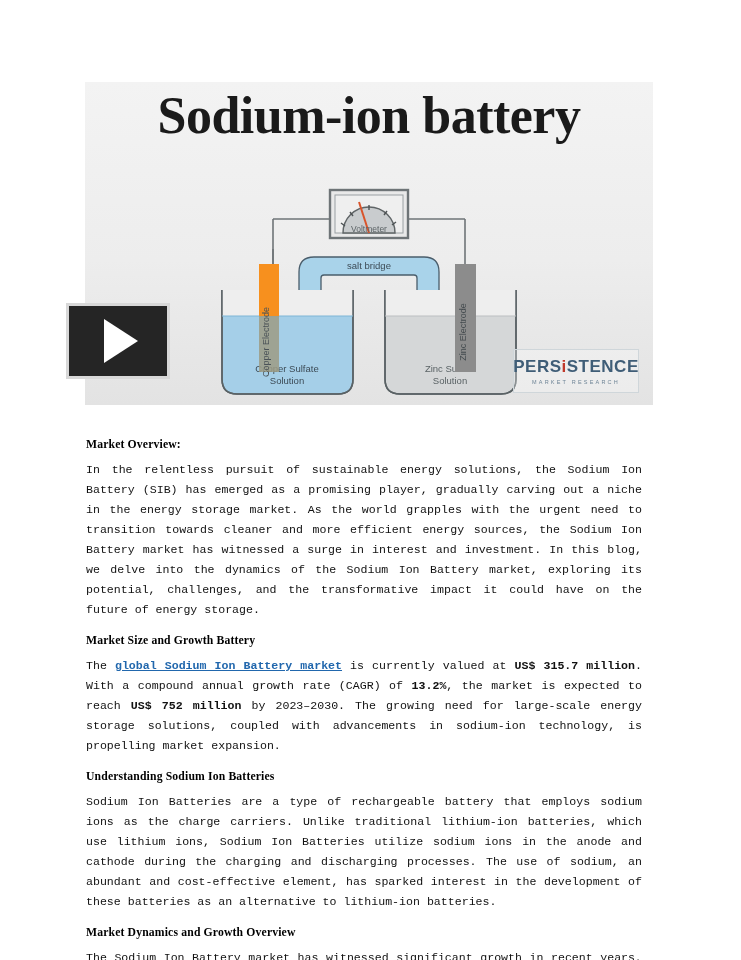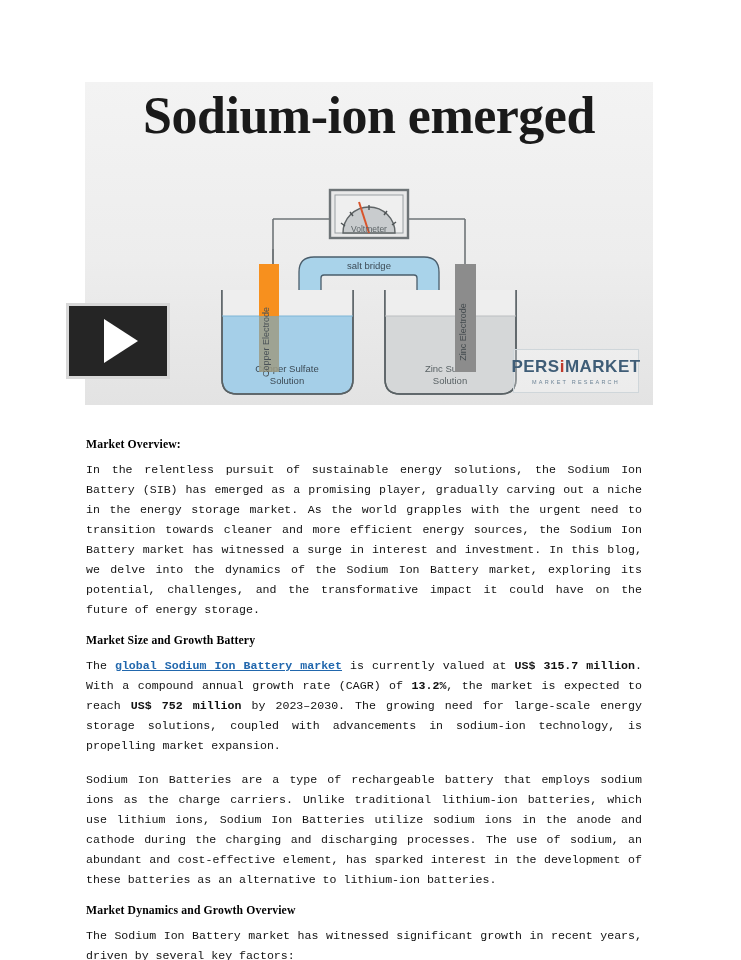--- a/index.html
+++ b/index.html
@@ -139,21 +139,21 @@
     color: #2167ad;
     text-decoration: underline;
     font-weight: bold;
   }
 </style>
 </head>
 <body>
 
 <div id="banner">
 
-  <div id="banner-title">Sodium-ion emerged</div>
+  <div id="banner-title">Sodium-ion battery</div>
 
   <svg id="cell-diagram" viewBox="0 0 568 251" xmlns="http://www.w3.org/2000/svg">
 
     <g stroke="#6e7477" stroke-width="1.6" fill="none">
       <path d="M188,65 L188,136"></path>
       <path d="M380,65 L380,136"></path>
       <path d="M188,65 L245,65"></path>
       <path d="M323,65 L380,65"></path>
       <path d="M188,110 L188,95"></path>
     </g>
@@ -206,38 +206,39 @@
       <text x="365" y="230" font-family="Liberation Sans, sans-serif" font-size="9.5" fill="#5a6265" text-anchor="middle">Solution</text>
     </g>
 
     <g>
       <rect x="370" y="110" width="21" height="108" fill="#8c8c8c"></rect>
       <text x="380.5" y="178" font-family="Liberation Sans, sans-serif" font-size="9" fill="#444b4f" text-anchor="middle" transform="rotate(-90 380.5 178)">Zinc Electrode</text>
     </g>
   </svg>
 
   <div id="logo">
-    <div id="logo-word"><span>PERS</span><span class="accent">i</span><span>MARKET</span></div>
+    <div id="logo-word"><span>PERS</span><span class="accent">i</span><span>STENCE</span></div>
     <div id="logo-sub">MARKET RESEARCH</div>
   </div>
 </div>
 
 <div id="play-button">
   <div id="play-triangle"></div>
 </div>
 
 <div id="article">
     <div class="sec">
       <h2 class="section-heading">Market Overview:</h2>
       <p class="body-text"><span>In the relentless pursuit of sustainable energy solutions, the Sodium Ion Battery (SIB) has emerged as a promising player, gradually carving out a niche in the energy storage market. As the world grapples with the urgent need to transition towards cleaner and more efficient energy sources, the Sodium Ion Battery market has witnessed a surge in interest and investment. In this blog, we delve into the dynamics of the Sodium Ion Battery market, exploring its potential, challenges, and the transformative impact it could have on the future of energy storage.</span></p>
     </div>
     <div class="sec">
       <h2 class="section-heading">Market Size and Growth Battery</h2>
       <p class="body-text"><span>The </span><a class="inline-link" href="#">global Sodium Ion Battery market</a><span> is currently valued at </span><span class="bold">US$ 315.7 million</span><span>. With a compound annual growth rate (CAGR) of </span><span class="bold">13.2%</span><span>, the market is expected to reach </span><span class="bold">US$ 752 million</span><span> by 2023–2030. The growing need for large-scale energy storage solutions, coupled with advancements in sodium-ion technology, is propelling market expansion.</span></p>
     </div>
     <div class="sec">
+      <h2 class="section-heading">Understanding Sodium Ion Batteries</h2>
       <p class="body-text"><span>Sodium Ion Batteries are a type of rechargeable battery that employs sodium ions as the charge carriers. Unlike traditional lithium-ion batteries, which use lithium ions, Sodium Ion Batteries utilize sodium ions in the anode and cathode during the charging and discharging processes. The use of sodium, an abundant and cost-effective element, has sparked interest in the development of these batteries as an alternative to lithium-ion batteries.</span></p>
     </div>
     <div class="sec">
       <h2 class="section-heading">Market Dynamics and Growth Overview</h2>
       <p class="body-text last"><span>The Sodium Ion Battery market has witnessed significant growth in recent years, driven by several key factors:</span></p>
     </div>
   </div>
 
 </body></html>

